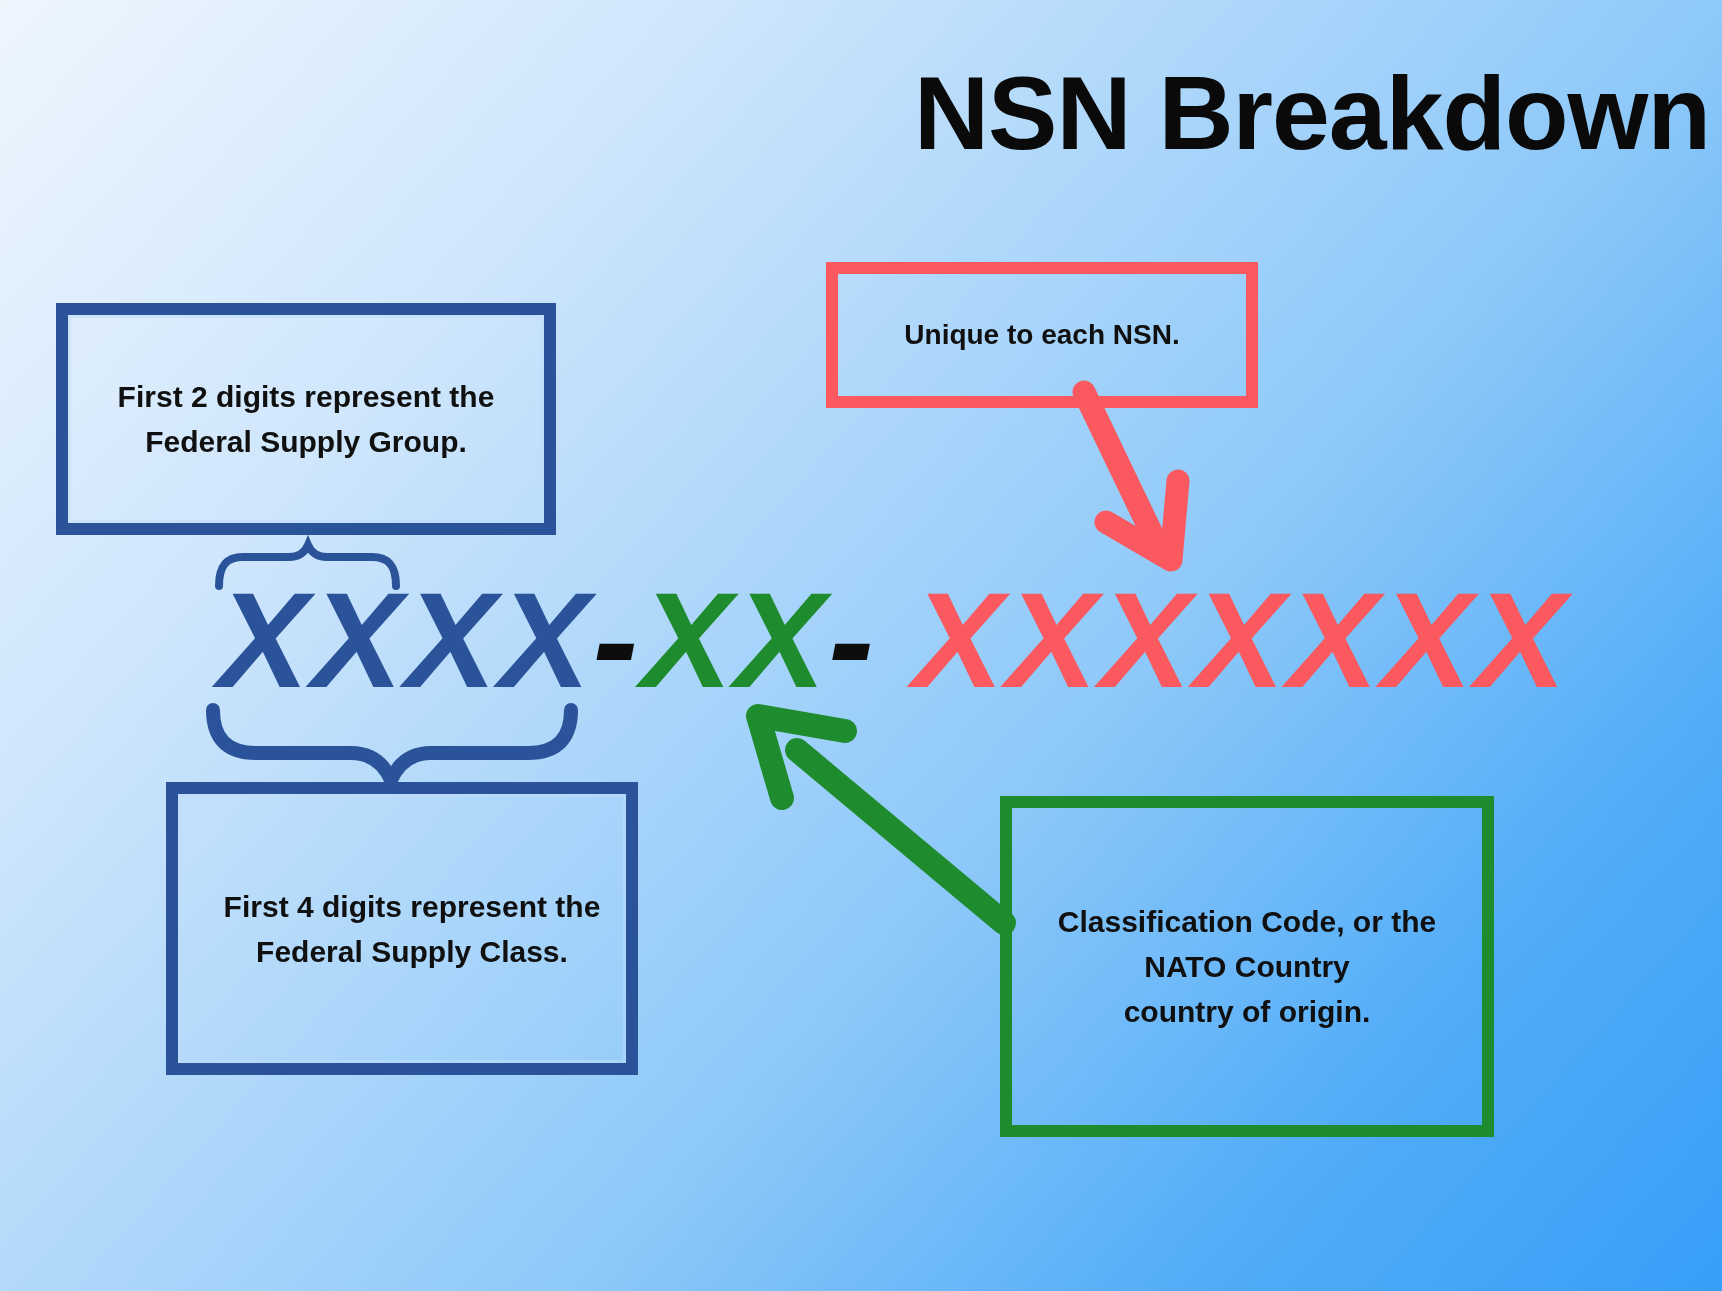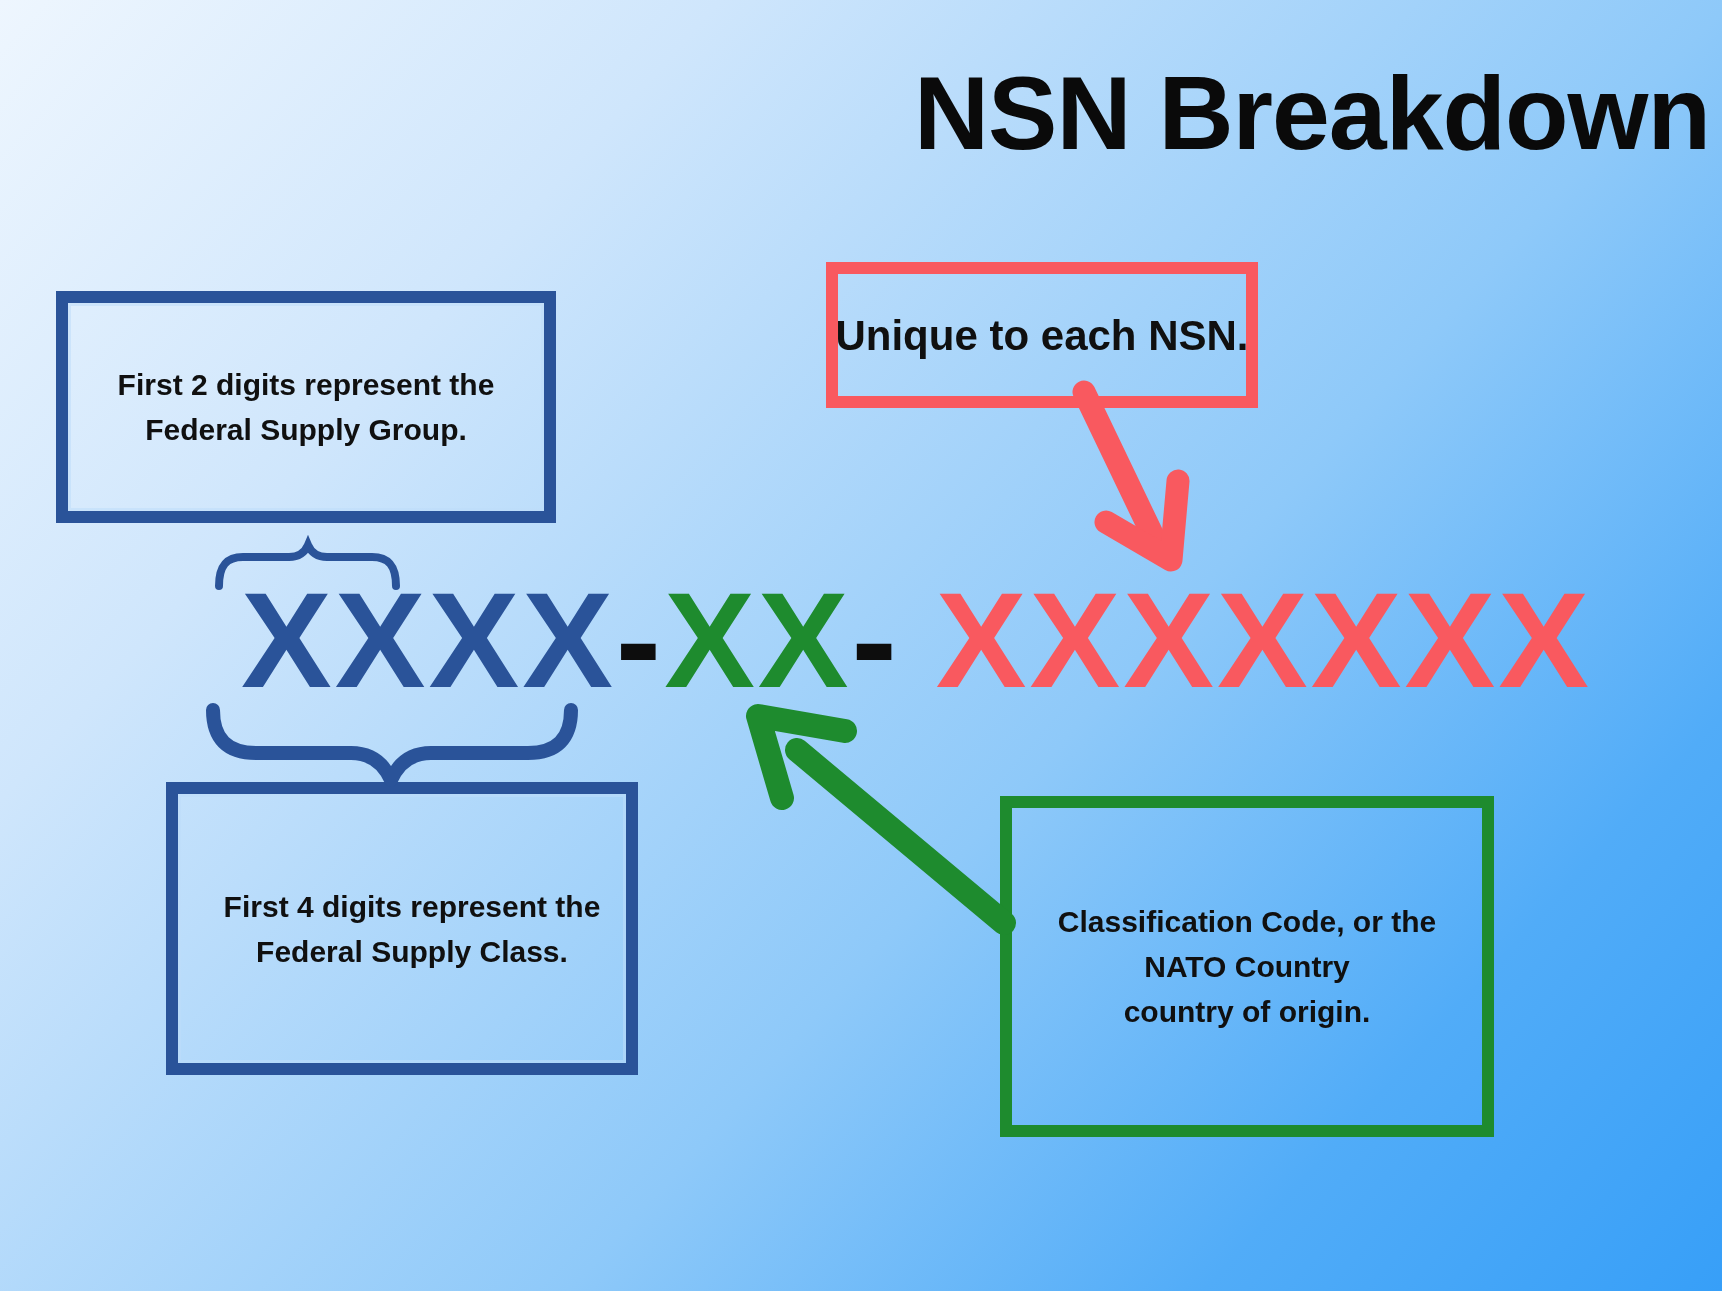--- a/index.html
+++ b/index.html
@@ -32,48 +32,49 @@
     text-align:center;
     box-sizing:border-box;
   }
   .box .box-text{
     font-weight:bold;
     color:#101010;
     line-height:1.5;
   }
   .box .box-text div{white-space:nowrap;}
   .box-fsg{
-    left:56px;top:291px;width:500px;height:232px;
+    left:56px;top:303px;width:500px;height:232px;
     border:12px solid #2a5399;
     box-shadow:inset 0 0 0 3px rgba(190,220,250,.55);
   }
   .box-unique{
     left:826px;top:262px;width:432px;height:146px;
     border:12px solid #f9595f;
   }
   .box-fsc{
     left:166px;top:782px;width:472px;height:293px;
     border:12px solid #2a5399;
     box-shadow:inset 0 0 0 3px rgba(190,220,250,.55);
     padding-left:20px;
   }
   .box-nato{
     left:1000px;top:796px;width:494px;height:341px;
     border:12px solid #1e8b2e;
   }
   .box-fsg .box-text,.box-fsc .box-text,.box-nato .box-text{font-size:30px;}
-  .box-unique .box-text{font-size:42px;}
+  .box-unique .box-text{font-size:28px;}
   .code-line{
     position:absolute;
-    left:241px;top:572px;
+    left:218px;top:572px;
     font-size:136px;
     font-weight:bold;
     letter-spacing:3px;
     line-height:1;
     white-space:nowrap;
+    font-style:italic;
   }
   .code-fsg{color:#2a5399;}
   .code-ncb{color:#1e8b2e;}
   .code-serial{color:#f9595f;margin-left:36px;}
   .code-dash{color:#0d0d0d;}
   .overlay{
     position:absolute;
     left:0;top:0;
     width:1722px;height:1291px;
     pointer-events:none;

